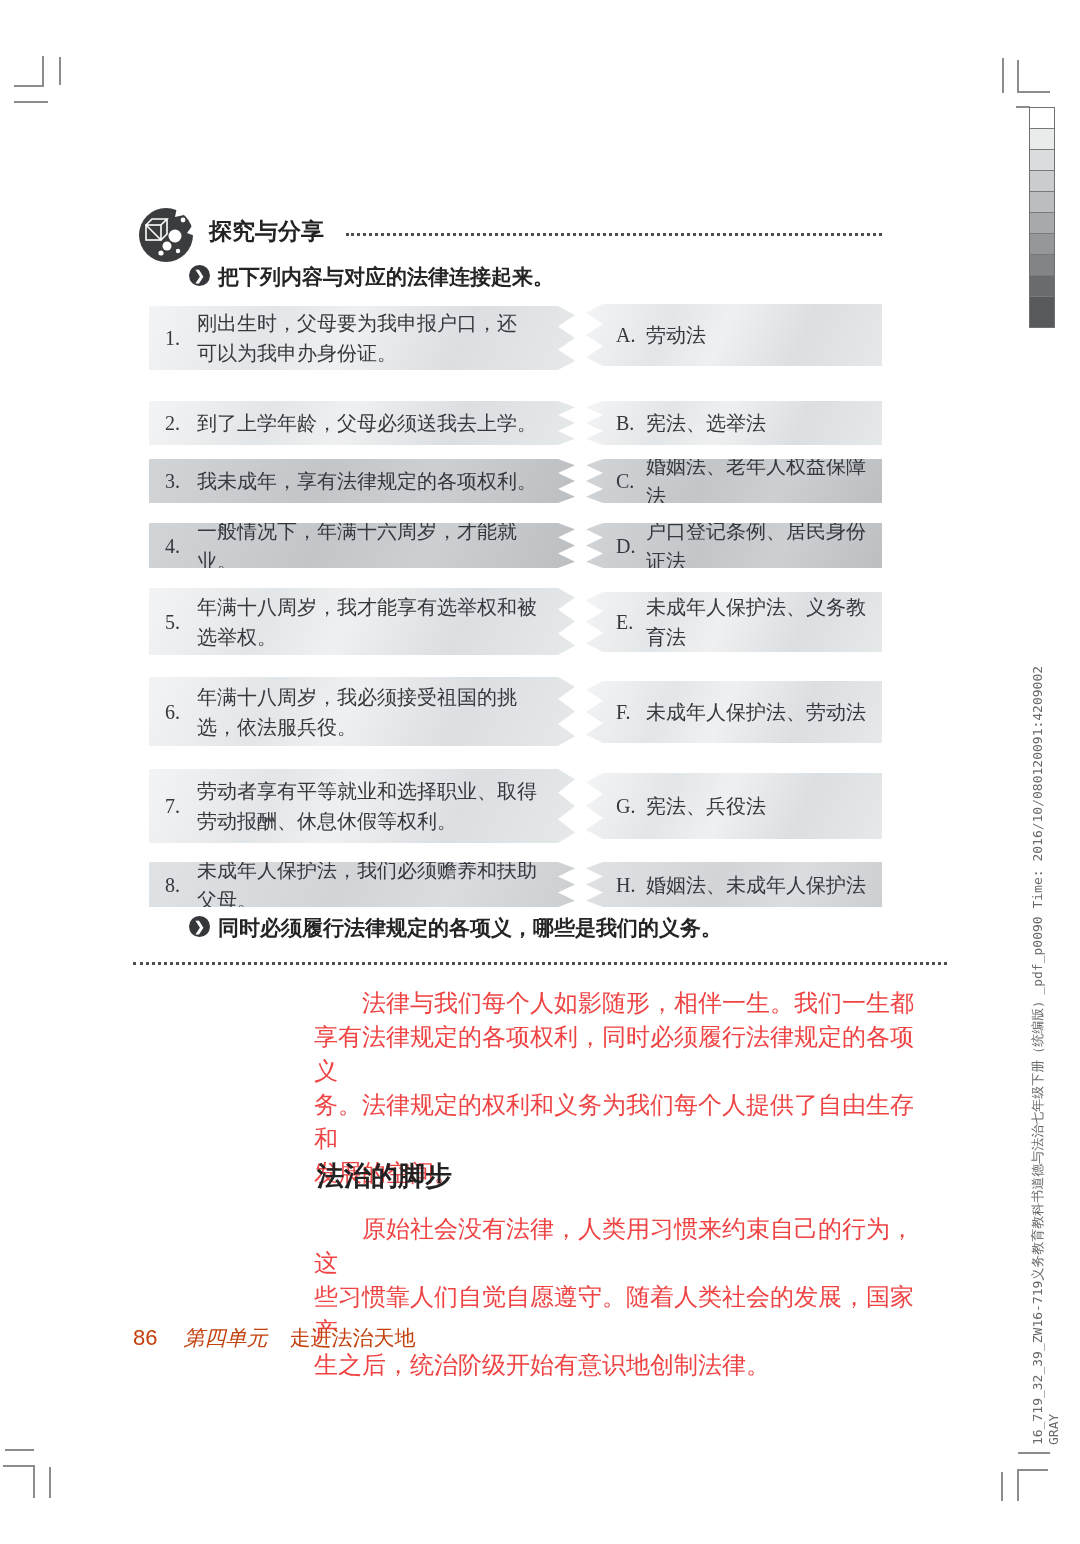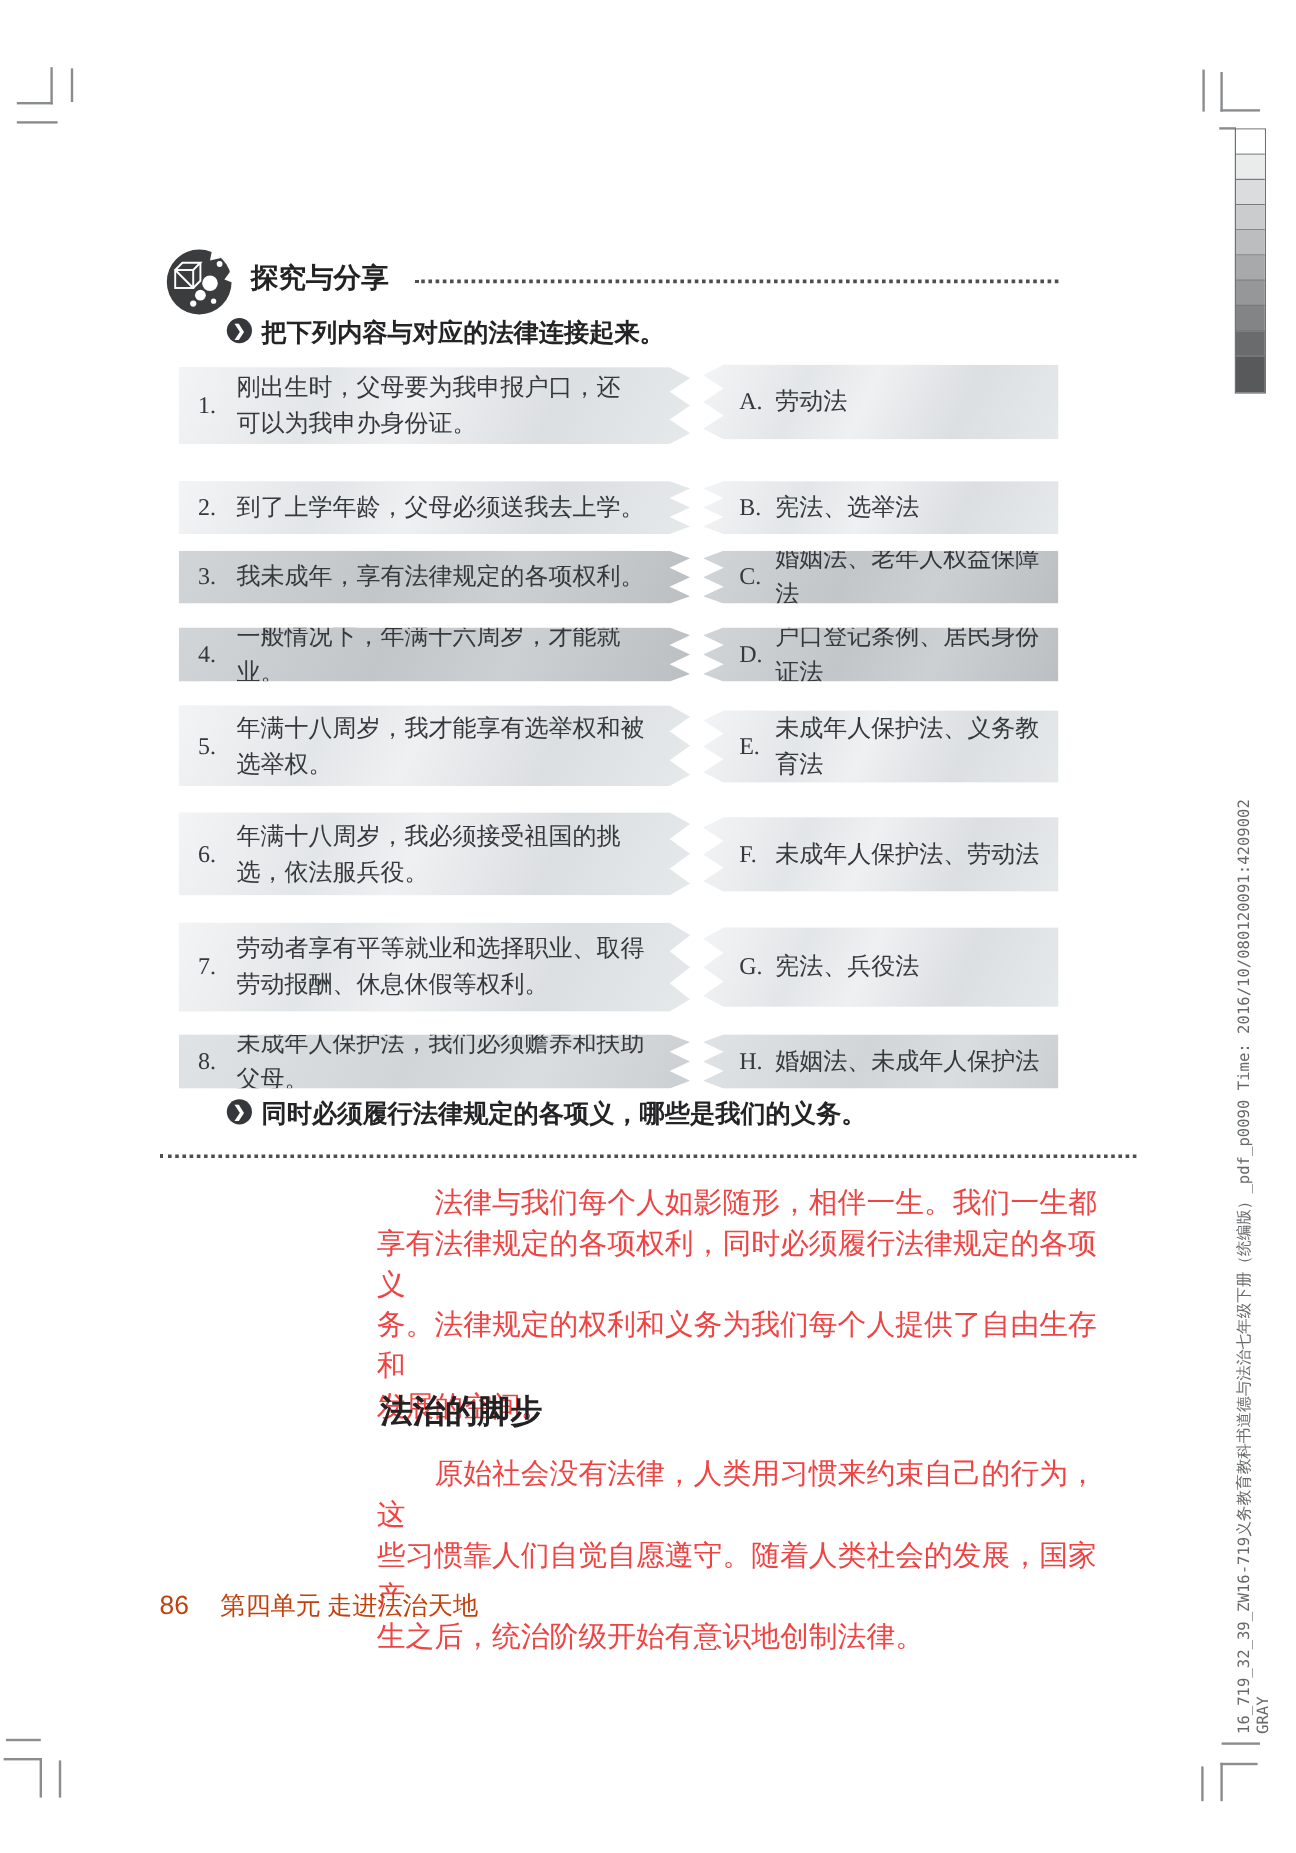--- a/index.html
+++ b/index.html
@@ -47,21 +47,21 @@
 
   
   .para{position:absolute;left:314px;width:604px;font-size:24px;line-height:34px;
         color:#ef4444;white-space:pre-line;text-indent:2em;}
   .section-h{position:absolute;left:317px;font-family:"Liberation Sans",sans-serif;
              font-weight:700;font-size:27px;color:#222;}
 
   
   .footer{position:absolute;left:133px;top:1324px;font-size:21px;color:#c2410c;display:flex;align-items:center;}
   .footer .pgnum{font-family:"Liberation Sans",sans-serif;font-size:22px;margin-right:26px;}
-  .footer .unit{margin-right:5px;}
+  .footer .unit{margin-right:22px;font-style:italic;}
 
   
   .watermark{position:absolute;left:1030px;top:1445px;width:830px;
              transform:rotate(-90deg);transform-origin:0 0;
              font-family:"DejaVu Sans Mono",monospace;font-size:13px;line-height:16px;color:#66686a;}
 </style>
 </head>
 <body>
 
 <div class="page">

